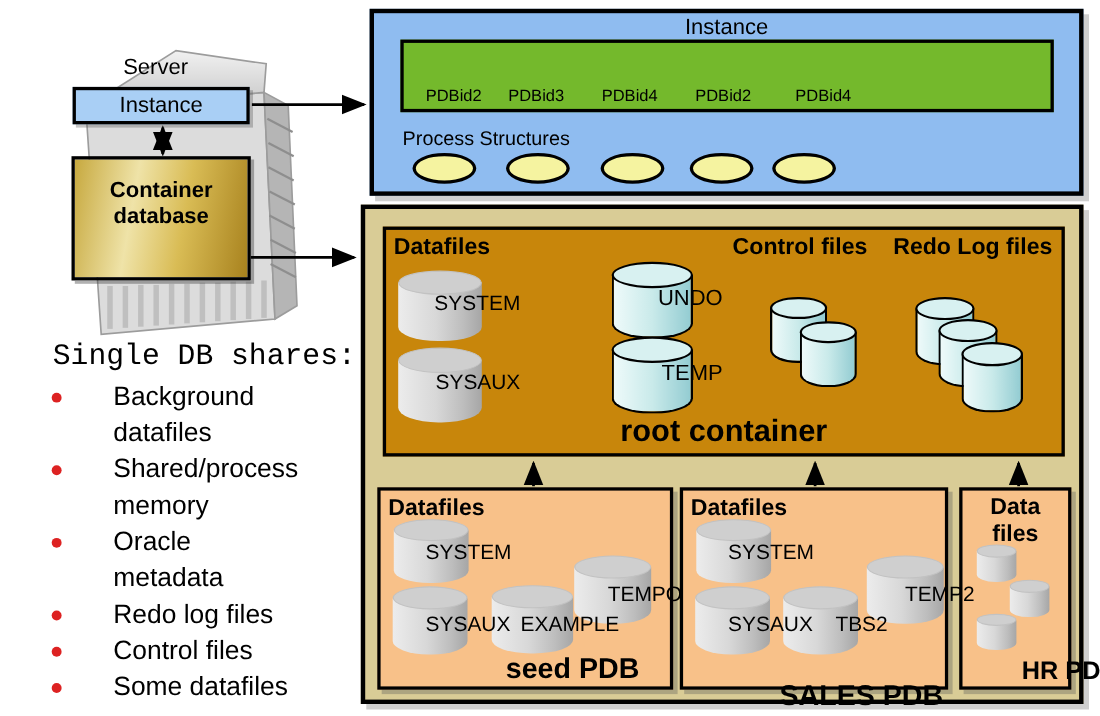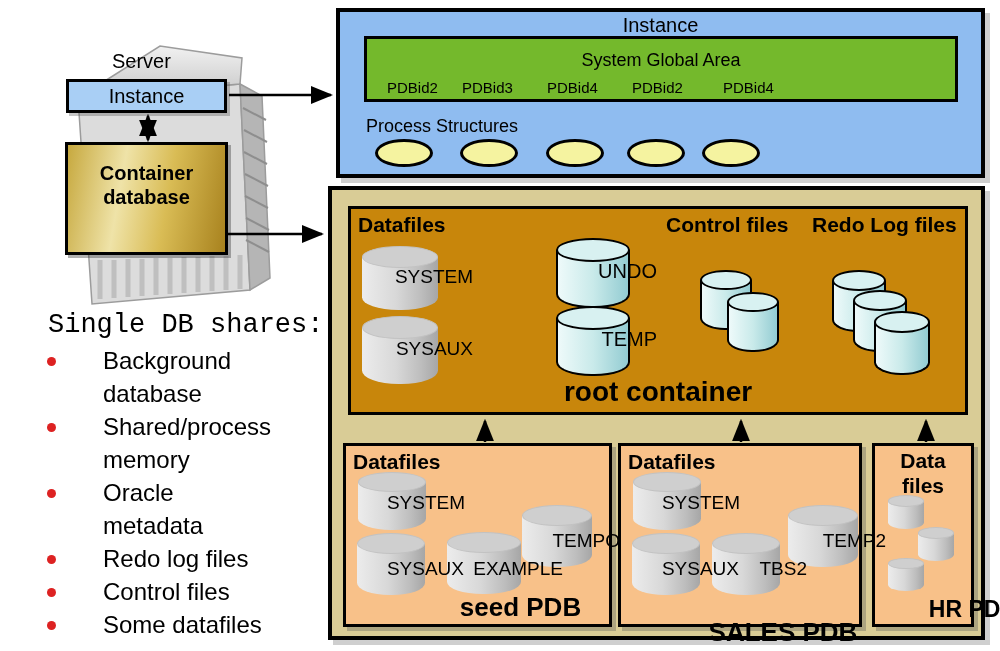--- a/index.html
+++ b/index.html
@@ -99,21 +99,20 @@
       <line x1="198" y1="257" x2="198" y2="292"></line>
       <line x1="212" y1="256" x2="212" y2="291"></line>
       <line x1="226" y1="256" x2="226" y2="290"></line>
       <line x1="240" y1="255" x2="240" y2="289"></line>
     </g>
   </svg>
 
   <div id="instance-panel" class="box"></div>
   <div class="lbl t20 center" style="left:336px; top:14px; width:649px;">Instance</div>
   <div id="sga-box" class="box"></div>
-  <div class="lbl t18 center" style="left:364px; top:50px; width:594px;">System Global Area</div>
   <div class="lbl" style="left:387px; top:79px; font-size:15px;">PDBid2</div>
   <div class="lbl" style="left:462px; top:79px; font-size:15px;">PDBid3</div>
   <div class="lbl" style="left:547px; top:79px; font-size:15px;">PDBid4</div>
   <div class="lbl" style="left:632px; top:79px; font-size:15px;">PDBid2</div>
   <div class="lbl" style="left:723px; top:79px; font-size:15px;">PDBid4</div>
   <div class="lbl t18" style="left:366px; top:116px;">Process Structures</div>
   <div class="oval" style="left:375px; top:139px;"></div>
   <div class="oval" style="left:460px; top:139px;"></div>
   <div class="oval" style="left:546px; top:139px;"></div>
   <div class="oval" style="left:627px; top:139px;"></div>
@@ -238,21 +237,21 @@
   <div class="lbl t20" style="left:112px; top:50px;">Server</div>
   <div id="srv-instance-box" class="box center">
     <span style="display:block; line-height:28px; font-size:20px;">Instance</span>
   </div>
   <div id="srv-cdb-box" class="box">
     <div class="center bold" style="margin-top:16px; font-size:20px; line-height:24px; padding:0 20px;">Container database</div>
   </div>
 
   <div class="lbl" id="shares-title">Single DB shares:</div>
   <ul id="shares-list">
-    <li><span class="dot"></span><span>Background database</span></li>
+    <li><span class="dot"></span><span>Background datafiles</span></li>
     <li><span class="dot"></span><span>Shared/process memory</span></li>
     <li><span class="dot"></span><span>Oracle metadata</span></li>
     <li><span class="dot"></span><span>Redo log files</span></li>
     <li><span class="dot"></span><span>Control files</span></li>
     <li><span class="dot"></span><span>Some datafiles</span></li>
   </ul>
 
   <svg class="layer" width="1000" height="651" viewBox="0 0 1000 651" style="z-index:50;">
     <defs>
       <marker id="ah" viewBox="0 0 10 8" refX="9" refY="4" markerWidth="9" markerHeight="8" orient="auto-start-reverse">

